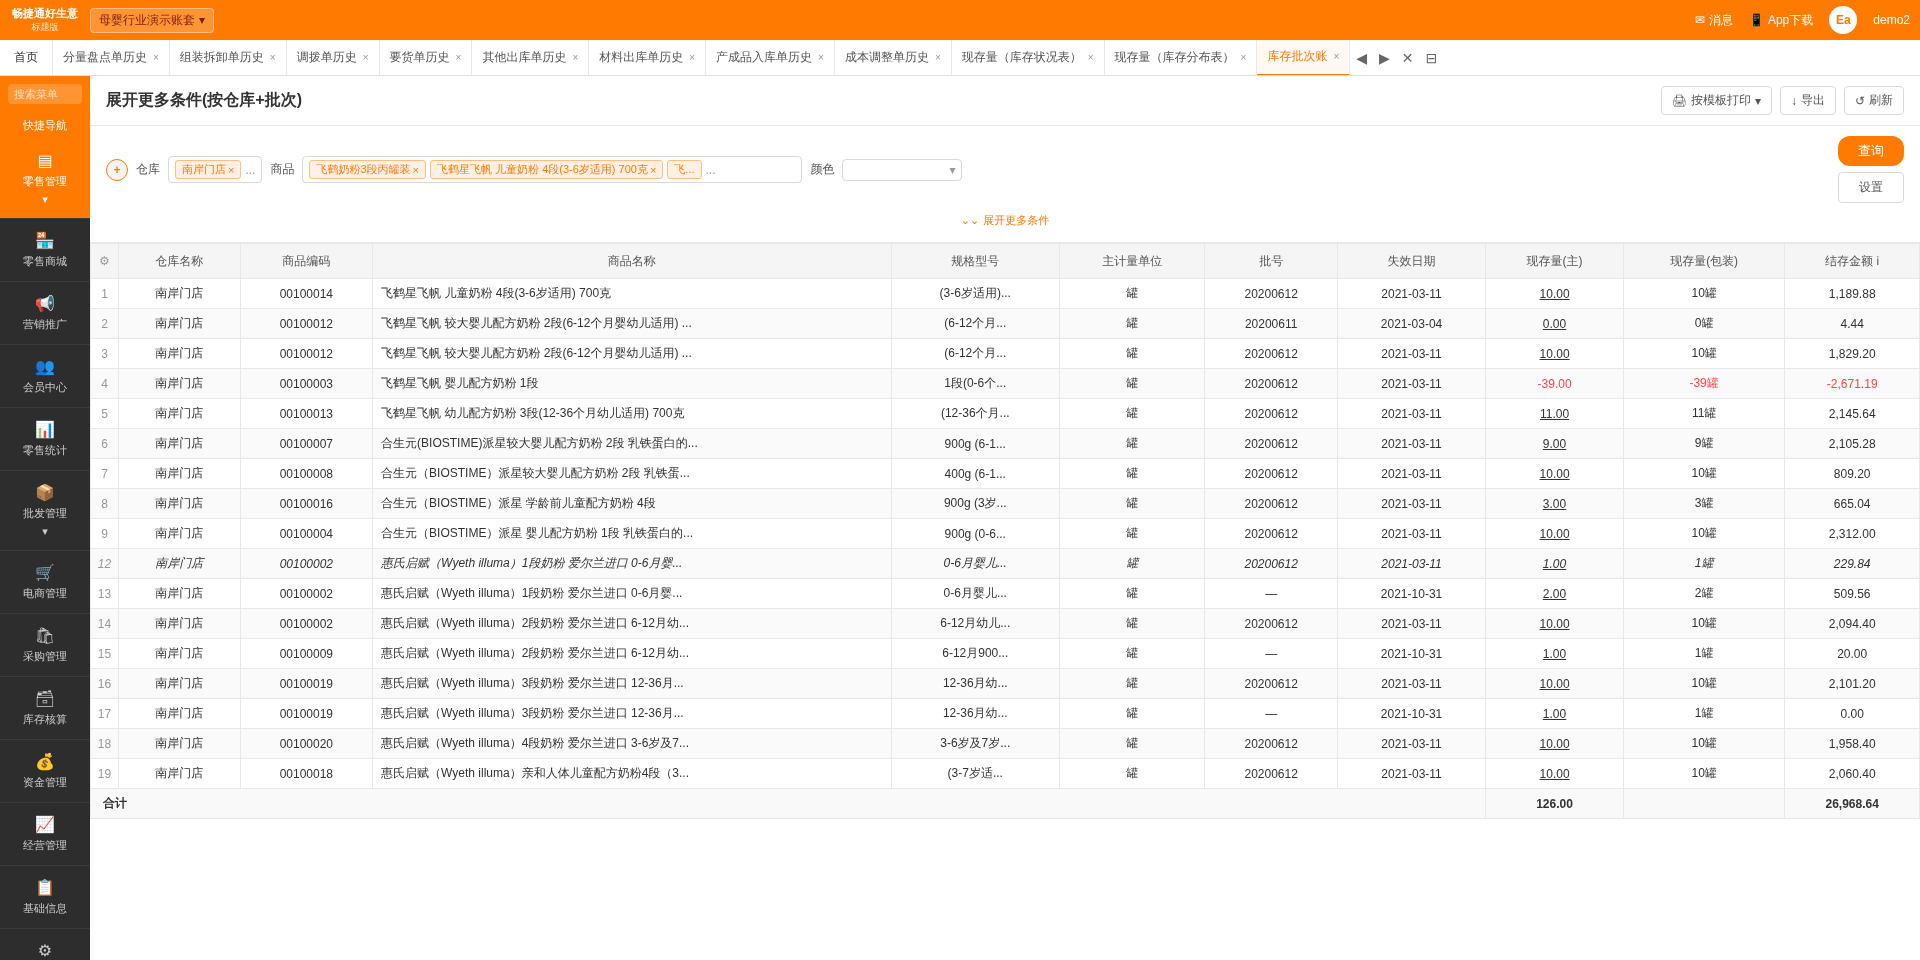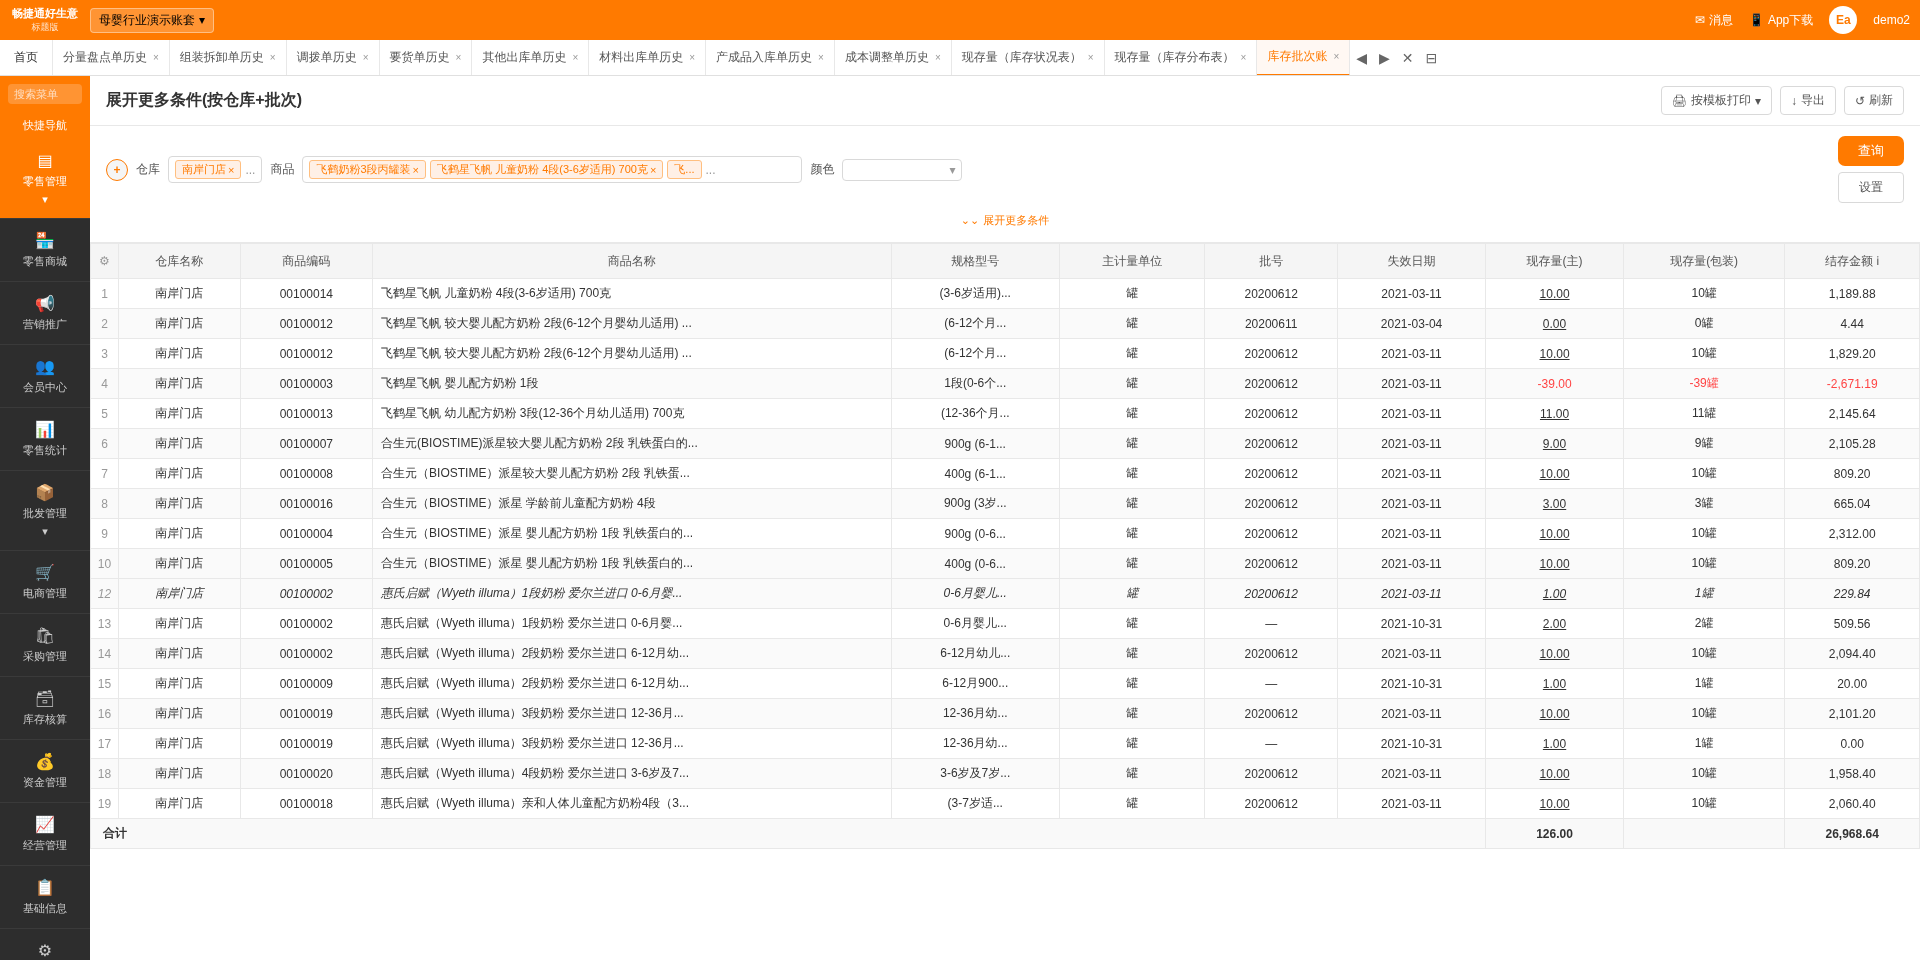--- a/index.html
+++ b/index.html
@@ -3,21 +3,21 @@
   <meta charset="utf-8">
   <style>
     * { box-sizing: border-box; margin: 0; padding: 0; }
     body { font-family: "Microsoft YaHei", Arial, sans-serif; font-size: 12px; background: #f5f5f5; color: #333; width: 1920px; height: 960px; overflow: hidden; display: flex; flex-direction: column; }
 
     
     .top-bar { background: #ff7a00; height: 40px; display: flex; align-items: center; padding: 0 10px; gap: 10px; flex-shrink: 0; }
     .logo-area { display: flex; flex-direction: column; align-items: center; justify-content: center; color: white; font-size: 10px; width: 70px; }
     .logo-text { font-size: 11px; font-weight: bold; color: white; }
     .logo-sub { font-size: 9px; color: rgba(255,255,255,0.8); }
-    .top-bar-dropdown { background: rgba(255,255,255,0.2); border: 1px solid rgba(255,255,255,0.4); border-radius: 4px; color: #000000; padding: 3px 8px; font-size: 12px; display: flex; align-items: center; gap: 4px; cursor: pointer; }
+    .top-bar-dropdown { background: rgba(255,255,255,0.2); border: 1px solid rgba(255,255,255,0.4); border-radius: 4px; color: #7f1d1d; padding: 3px 8px; font-size: 12px; display: flex; align-items: center; gap: 4px; cursor: pointer; }
     .top-bar-right { margin-left: auto; display: flex; align-items: center; gap: 16px; color: white; font-size: 12px; }
     .top-bar-right span { display: flex; align-items: center; gap: 4px; cursor: pointer; }
     .avatar { width: 28px; height: 28px; border-radius: 50%; background: #fff; display: flex; align-items: center; justify-content: center; color: #ff7a00; font-weight: bold; font-size: 12px; }
 
     
     .tab-bar { background: #fff; height: 36px; display: flex; align-items: center; border-bottom: 1px solid #e0e0e0; overflow: hidden; flex-shrink: 0; }
     .tab-item { height: 36px; display: flex; align-items: center; padding: 0 10px; border-right: 1px solid #e8e8e8; font-size: 12px; color: #555; cursor: pointer; white-space: nowrap; gap: 4px; flex-shrink: 0; }
     .tab-item.active { color: #ff7a00; background: #fff8f3; border-bottom: 2px solid #ff7a00; }
     .tab-item .close-btn { color: #999; font-size: 10px; margin-left: 2px; }
     .tab-item:first-child { padding: 0 14px; color: #333; }
@@ -55,21 +55,21 @@
     .filter-tag-group { display: flex; align-items: center; gap: 4px; border: 1px solid #d9d9d9; border-radius: 4px; padding: 3px 6px; background: white; min-width: 80px; }
     .filter-tag { background: #fff0e6; border: 1px solid #ffbf80; border-radius: 3px; padding: 1px 6px; font-size: 11px; color: #ff7a00; display: flex; align-items: center; gap: 2px; }
     .filter-tag .x { cursor: pointer; color: #ff7a00; }
     .filter-dots { color: #999; cursor: pointer; }
     .filter-product-group { display: flex; align-items: center; gap: 4px; border: 1px solid #d9d9d9; border-radius: 4px; padding: 3px 6px; background: white; flex: 1; max-width: 500px; }
     .filter-color-group { display: flex; align-items: center; gap: 4px; border: 1px solid #d9d9d9; border-radius: 4px; padding: 3px 6px; background: white; min-width: 120px; }
     .filter-arrow-down { color: #999; cursor: pointer; margin-left: auto; }
     .expand-more { text-align: center; padding: 4px; color: #ff7a00; font-size: 11px; cursor: pointer; display: flex; align-items: center; justify-content: center; gap: 4px; margin-top: 6px; }
 
     
-    .btn-query { background: #ff7a00; color: white; border: none; border-radius: 7px; padding: 6px 20px; font-size: 13px; cursor: pointer; }
+    .btn-query { background: #ff7a00; color: white; border: none; border-radius: 12px; padding: 6px 20px; font-size: 13px; cursor: pointer; }
     .btn-settings { background: white; border: 1px solid #d9d9d9; color: #555; border-radius: 4px; padding: 6px 16px; font-size: 12px; cursor: pointer; }
     .query-btns { display: flex; flex-direction: column; gap: 6px; margin-left: auto; flex-shrink: 0; }
 
     
     .table-container { flex: 1; overflow: auto; padding: 0; background: white; margin: 0; }
     table { width: 100%; border-collapse: collapse; font-size: 12px; }
     thead tr { background: #f5f5f5; }
     th { padding: 8px 6px; text-align: center; border: 1px solid #e8e8e8; color: #555; font-weight: 500; white-space: nowrap; position: sticky; top: 0; background: #f5f5f5; z-index: 1; }
     td { padding: 6px 6px; text-align: center; border: 1px solid #e8e8e8; color: #333; white-space: nowrap; }
     .negative { color: #ff4444; }
@@ -422,33 +422,20 @@
               <td>00100004</td>
               <td style="text-align:left; padding-left:8px; max-width:260px; overflow:hidden; text-overflow:ellipsis;">合生元（BIOSTIME）派星 婴儿配方奶粉 1段 乳铁蛋白的...</td>
               <td>900g (0-6...</td>
               <td>罐</td>
               <td>20200612</td>
               <td>2021-03-11</td>
               <td><span class="underline-val">10.00</span></td>
               <td><span class="">10罐</span></td>
               <td><span class="">2,312.00</span></td>
             </tr>
-            <tr style="background: rgb(250, 250, 250);">
-              <td class="row-num">10</td>
-              <td>南岸门店</td>
-              <td>00100005</td>
-              <td style="text-align:left; padding-left:8px; max-width:260px; overflow:hidden; text-overflow:ellipsis;">合生元（BIOSTIME）派星 婴儿配方奶粉 1段 乳铁蛋白的...</td>
-              <td>400g (0-6...</td>
-              <td>罐</td>
-              <td>20200612</td>
-              <td>2021-03-11</td>
-              <td><span class="underline-val">10.00</span></td>
-              <td><span class="">10罐</span></td>
-              <td><span class="">809.20</span></td>
-            </tr>
             <tr style="background: rgb(250, 250, 250); font-style: italic;">
               <td class="row-num">12</td>
               <td>南岸门店</td>
               <td>00100002</td>
               <td style="text-align:left; padding-left:8px; max-width:260px; overflow:hidden; text-overflow:ellipsis;">惠氏启赋（Wyeth illuma）1段奶粉 爱尔兰进口 0-6月婴...</td>
               <td>0-6月婴儿...</td>
               <td>罐</td>
               <td>20200612</td>
               <td>2021-03-11</td>
               <td><span class="underline-val">1.00</span></td>

